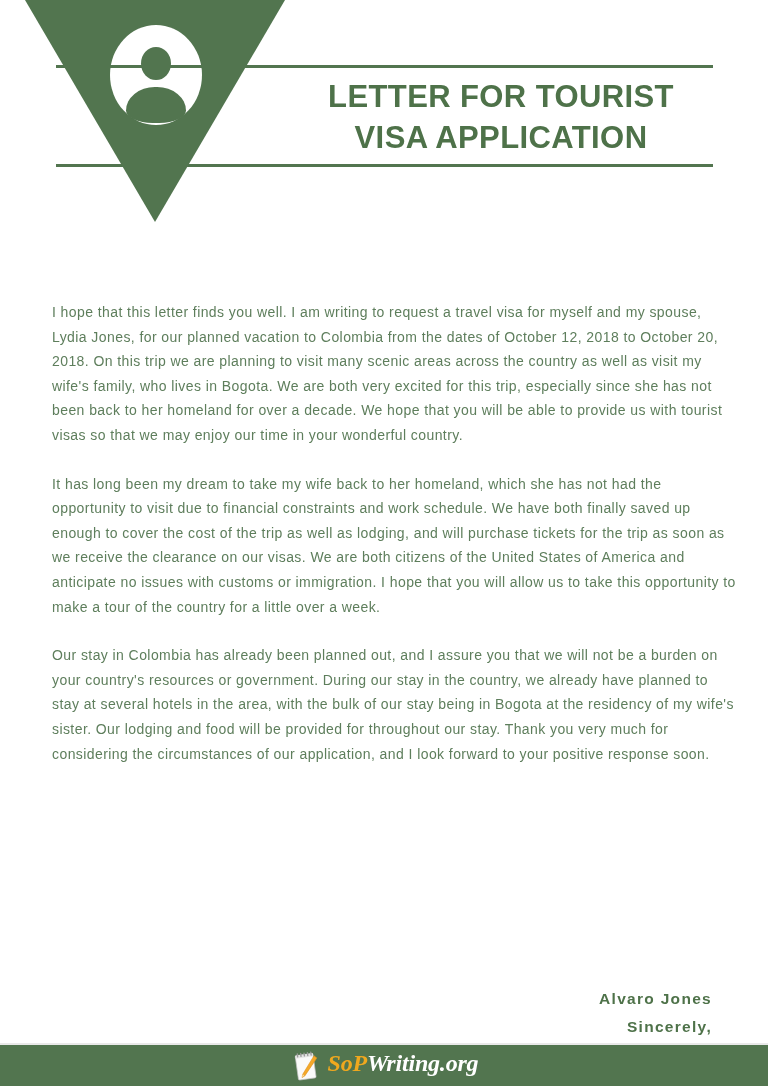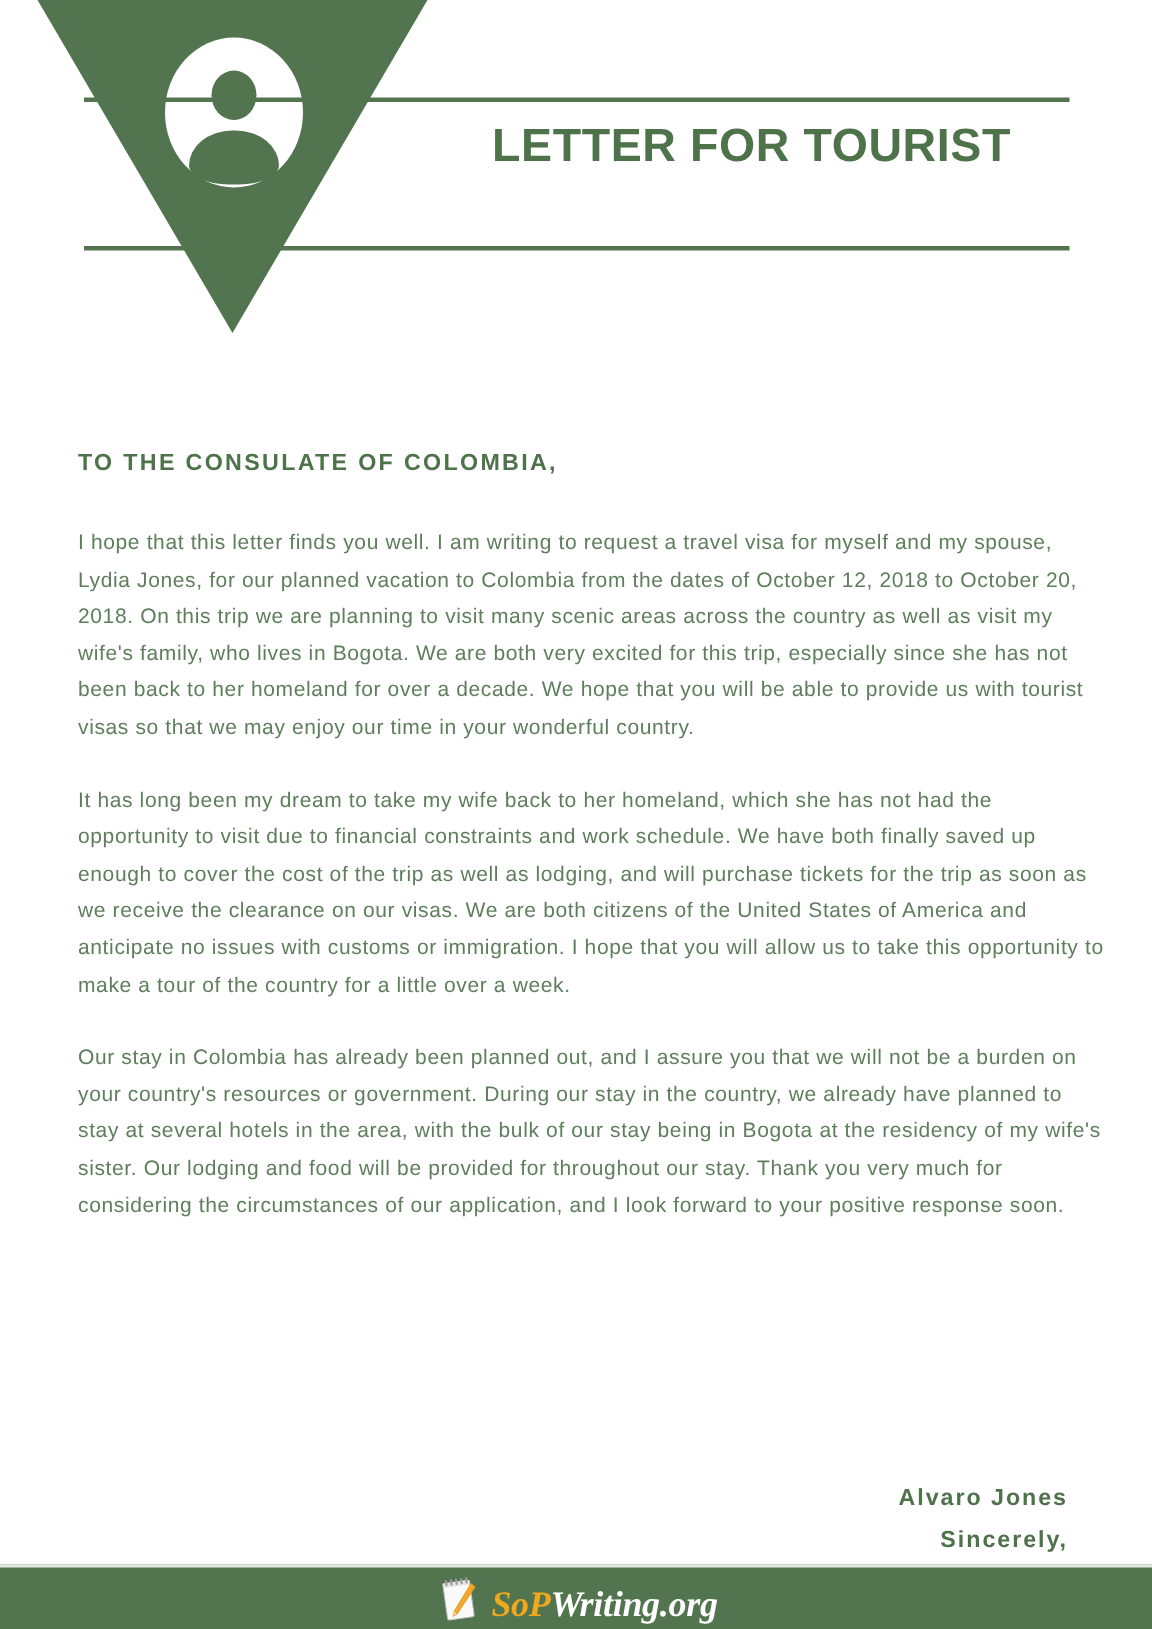--- a/index.html
+++ b/index.html
@@ -131,21 +131,21 @@
     width: 768px;
     height: 43px;
     background: #52754F;
     border-top: 2px solid #e9e9e9;
     display: flex;
     align-items: center;
     justify-content: center;
   }
   .footer-logo {
     display: flex;
-    align-items: flex-end;
+    align-items: flex-start;
     gap: 4px;
   }
   .notepad-icon {
     display: block;
     width: 34px;
     height: 34px;
   }
   .brand {
     font-family: "Liberation Serif", serif;
     font-style: italic;
@@ -164,27 +164,27 @@
   <div class="header-triangle"></div>
   <div class="avatar-circle"></div>
   <div class="avatar-head"></div>
   <div class="avatar-body"></div>
 
   <div class="rule rule-top"></div>
   <div class="rule rule-bottom"></div>
 
   <div class="title-block">
     <div class="title-line">LETTER FOR TOURIST</div>
+    <div class="title-line">VISA APPLICATION</div>
   </div>
 
 </div>
 
 <div class="letter">
 
-  <p class="salutation">TO THE CONSULATE OF COLOMBIA,</p>
 
   <p class="para">I hope that this letter finds you well. I am writing to request a travel visa for myself and my spouse, Lydia Jones, for our planned vacation to Colombia from the dates of October 12, 2018 to October 20, 2018. On this trip we are planning to visit many scenic areas across the country as well as visit my wife's family, who lives in Bogota. We are both very excited for this trip, especially since she has not been back to her homeland for over a decade. We hope that you will be able to provide us with tourist visas so that we may enjoy our time in your wonderful country.</p>
   <p class="para">It has long been my dream to take my wife back to her homeland, which she has not had the opportunity to visit due to financial constraints and work schedule. We have both finally saved up enough to cover the cost of the trip as well as lodging, and will purchase tickets for the trip as soon as we receive the clearance on our visas. We are both citizens of the United States of America and anticipate no issues with customs or immigration. I hope that you will allow us to take this opportunity to make a tour of the country for a little over a week.</p>
   <p class="para">Our stay in Colombia has already been planned out, and I assure you that we will not be a burden on your country's resources or government. During our stay in the country, we already have planned to stay at several hotels in the area, with the bulk of our stay being in Bogota at the residency of my wife's sister. Our lodging and food will be provided for throughout our stay. Thank you very much for considering the circumstances of our application, and I look forward to your positive response soon.</p>
 
 </div>
 
 <div class="signature">
   <div class="sig-line">Alvaro Jones</div>
   <div class="sig-line">Sincerely,</div>

